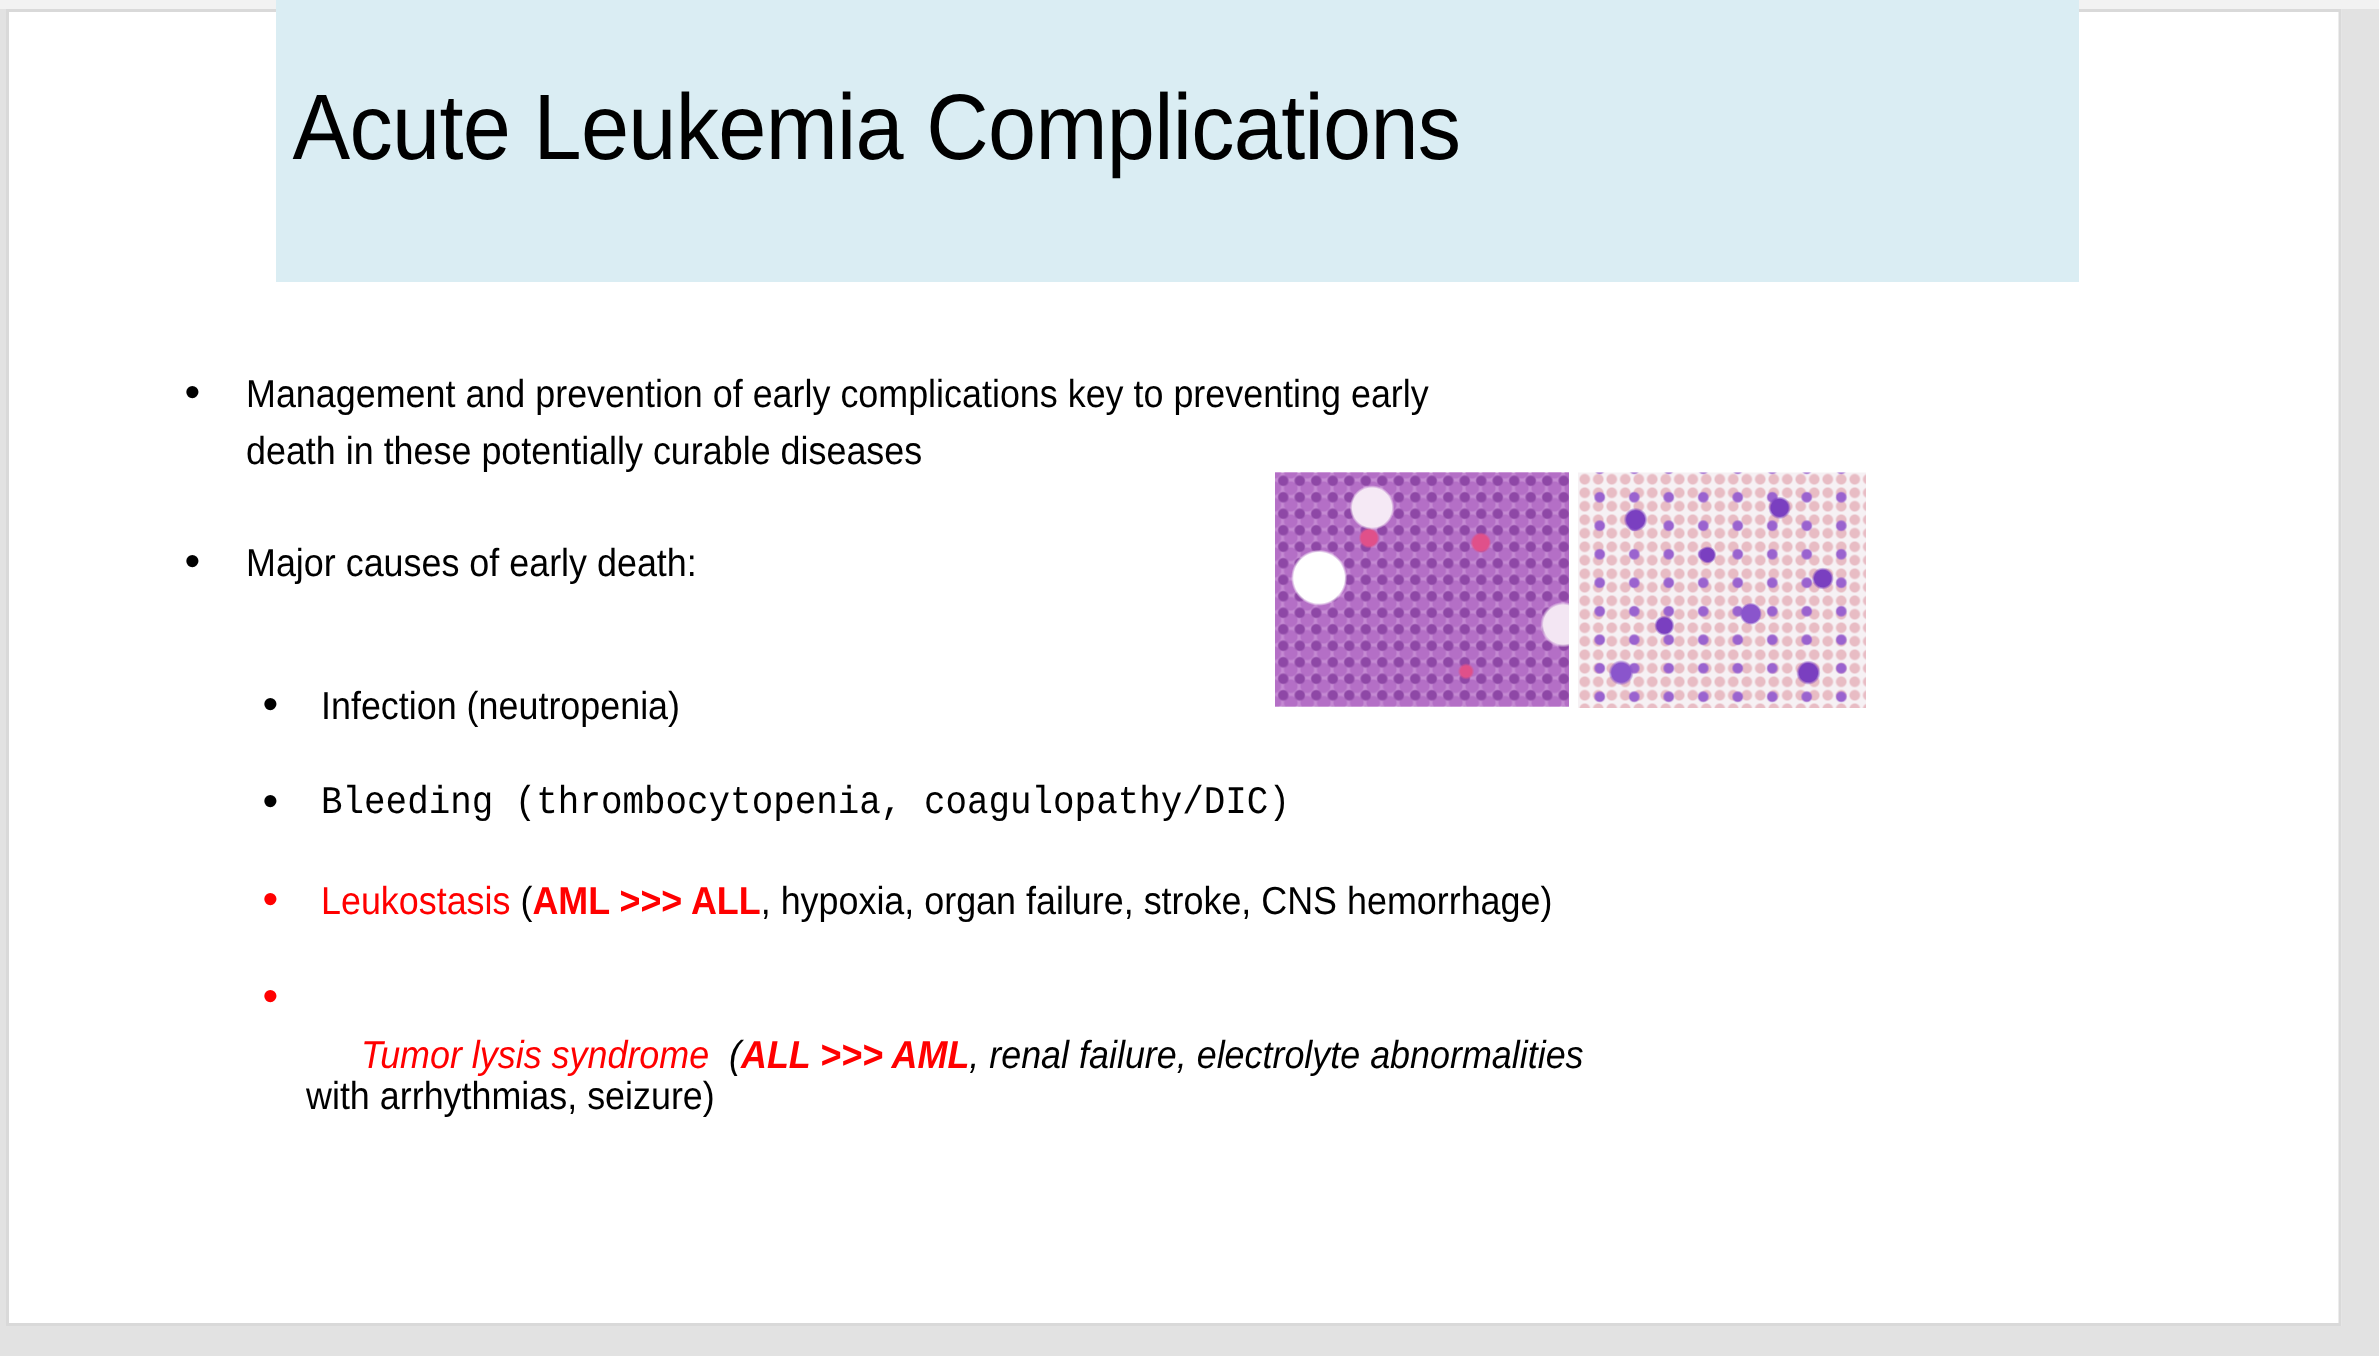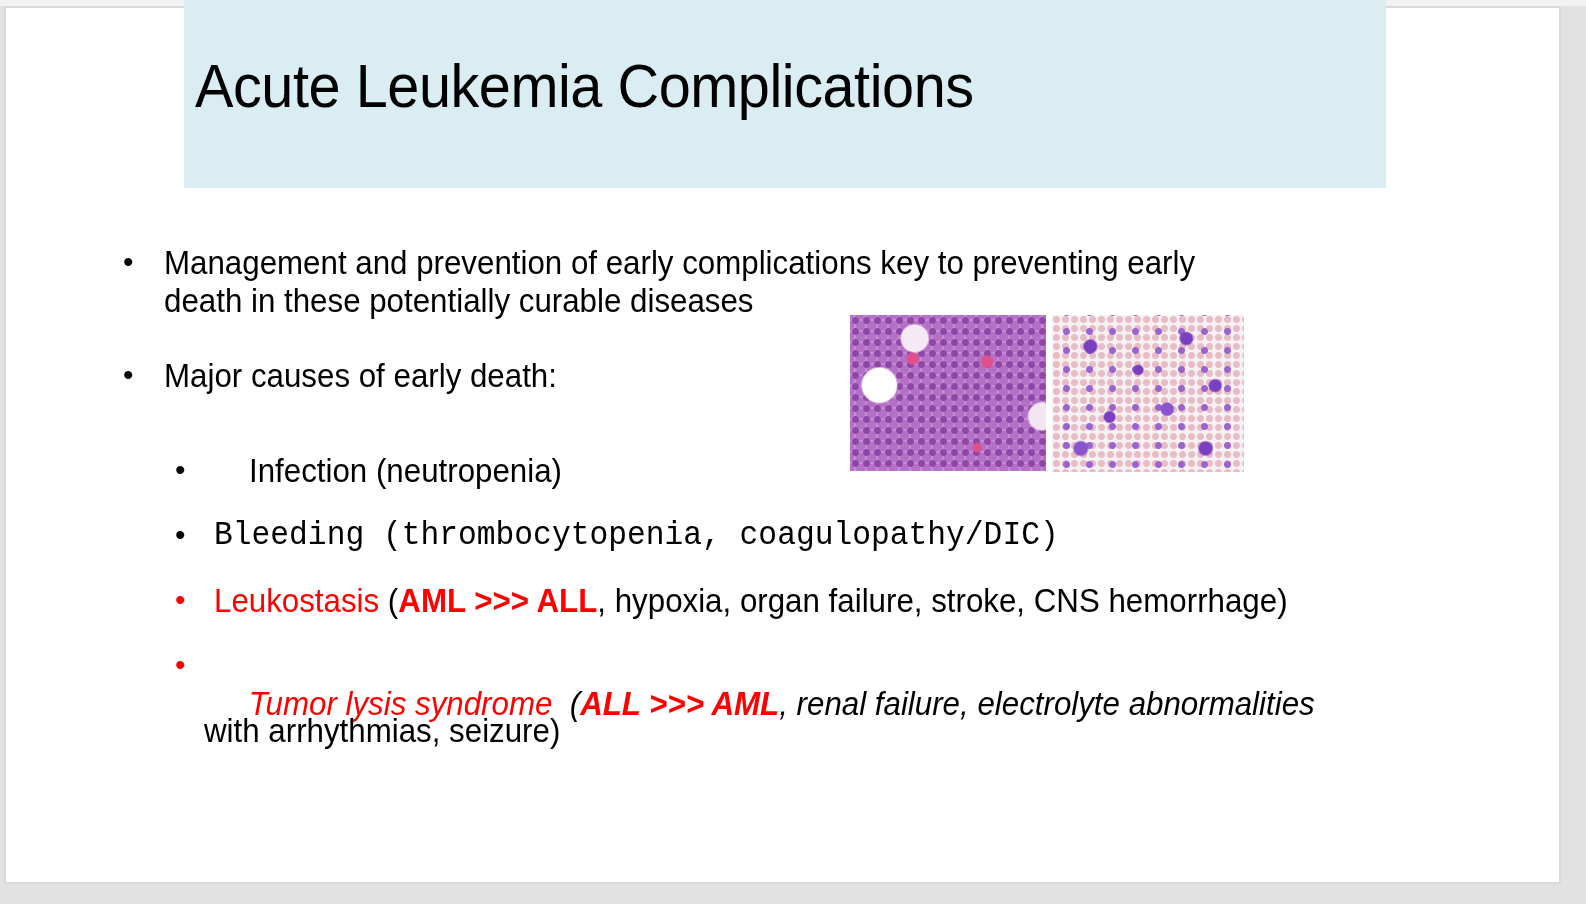--- a/index.html
+++ b/index.html
@@ -23,21 +23,21 @@
     background:#daedf3;
   }
   .title-text {
     position:absolute; left:195px; top:46px;
     font-size:62px; color:#000; letter-spacing:-0.5px;
     white-space:nowrap; line-height:80px;
     transform:scaleX(0.93); transform-origin:left center;
   }
   .bullet-l1, .bullet-l2 {
     position:absolute; white-space:nowrap; color:#000;
-    font-size:34px; line-height:38px;
+    font-size:26px; line-height:38px;
   }
   .dot {
     position:absolute; font-size:30px; line-height:38px; color:#000;
   }
   .dot.red { color:#ff0000; }
   .red { color:#ff0000; }
   .bold { font-weight:bold; }
   .t { transform:scaleX(0.92); transform-origin:left center; display:inline-block; }
   .img1 {
     position:absolute; left:850px; top:315px; width:196px; height:156px;
@@ -88,21 +88,21 @@
 
 <span class="dot" style="left:123px; top:356px;">•</span>
 <div class="bullet-l1" style="left:164px; top:356px;">
   <span class="t">Major causes of early death:</span>
 </div>
 
 <div class="img1"></div>
 <div class="img2"></div>
 
 <span class="dot" style="left:175px; top:451px;">•</span>
-<div class="bullet-l2" style="left:214px; top:451px;margin-left:35px;">
+<div class="bullet-l2" style="left:214px; top:451px;">
   <span class="t">Infection (neutropenia)</span>
 </div>
 
 <span class="dot" style="left:175px; top:516px;">•</span>
 <div class="bullet-l2" style="left:214px; top:516px;font-family:Liberation Mono, monospace;">
   <span class="t">Bleeding (thrombocytopenia, coagulopathy/DIC)</span>
 </div>
 
 <span class="dot red" style="left:175px; top:581px;">•</span>
 <div class="bullet-l2" style="left:214px; top:581px;">

